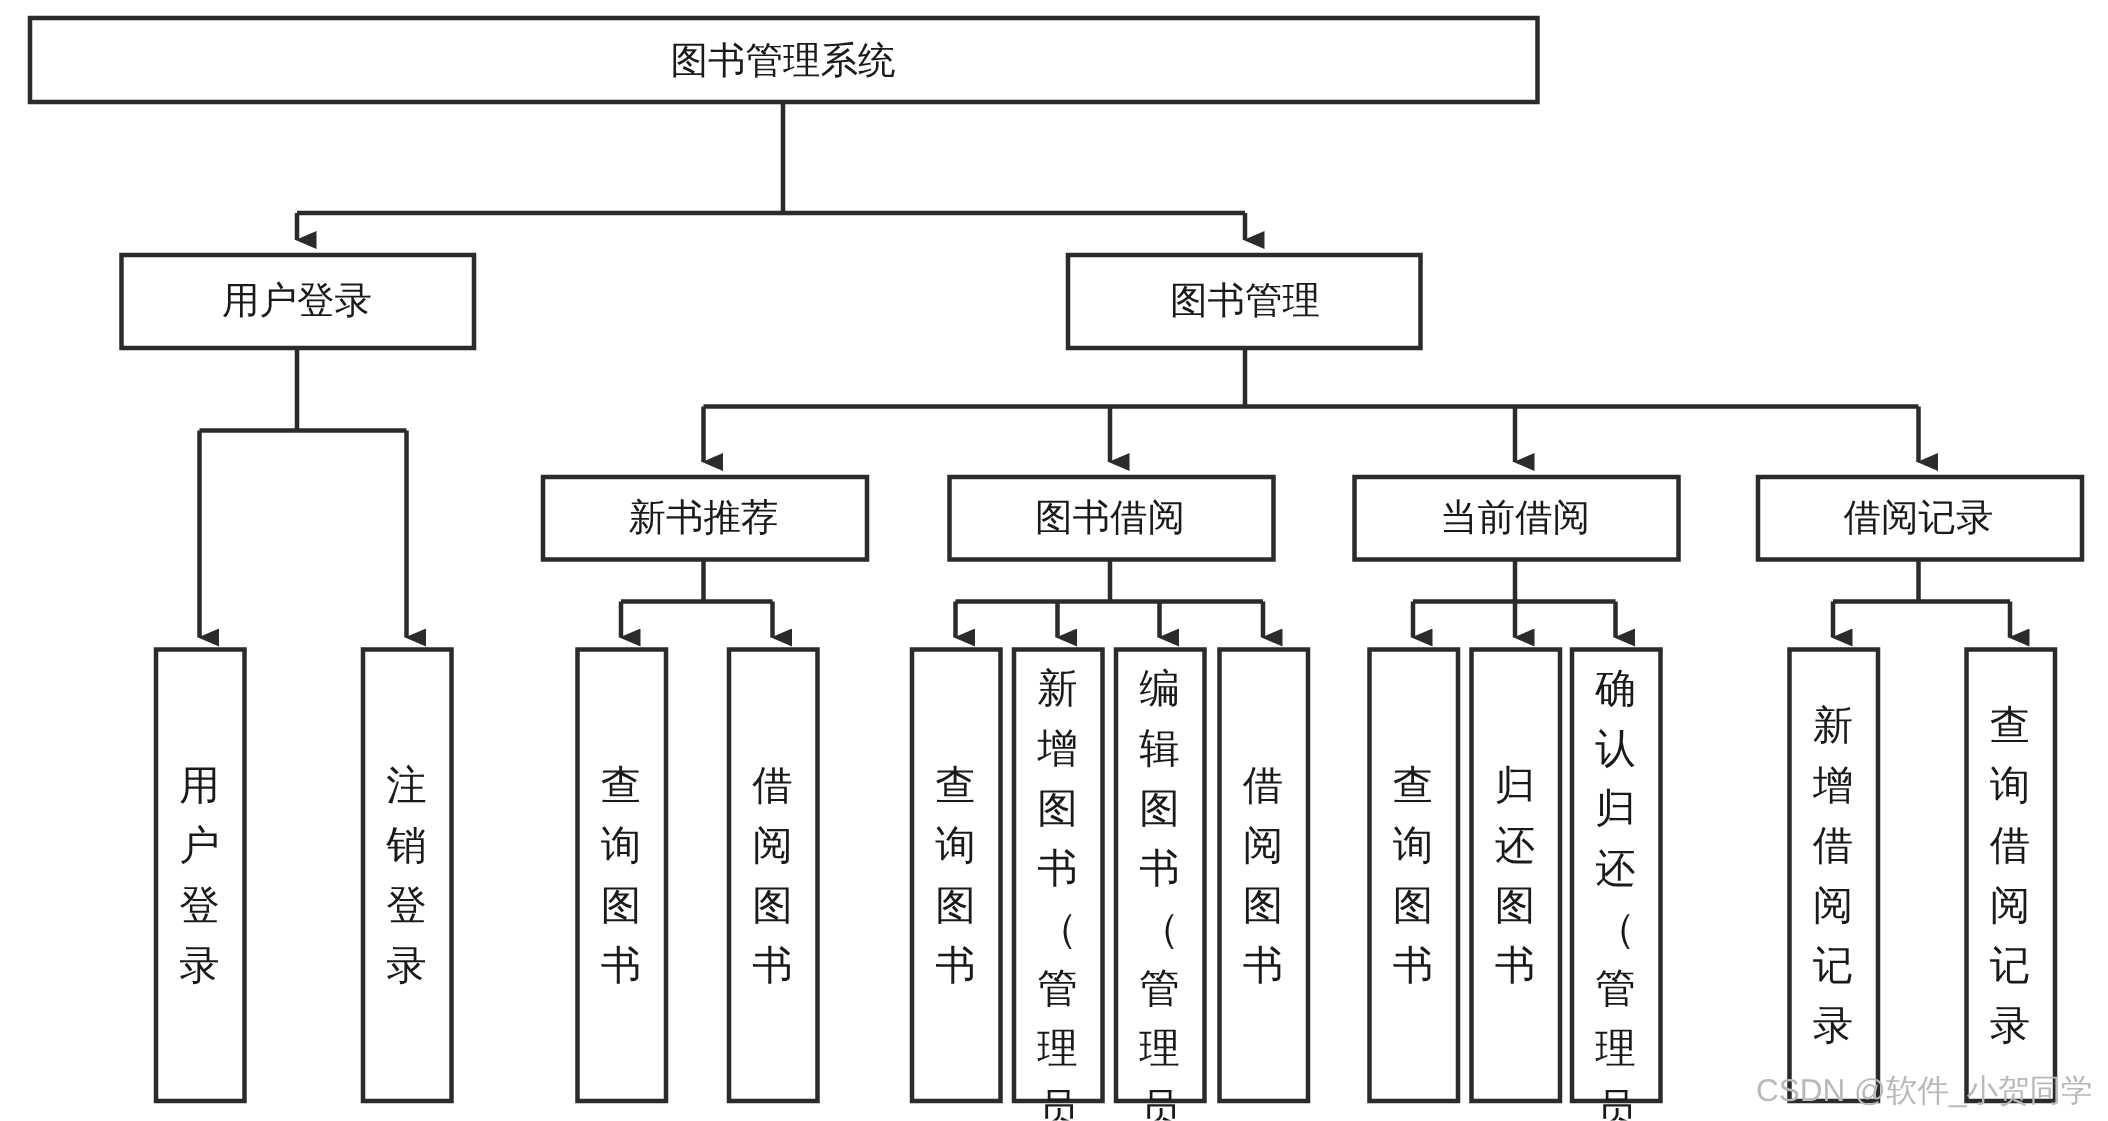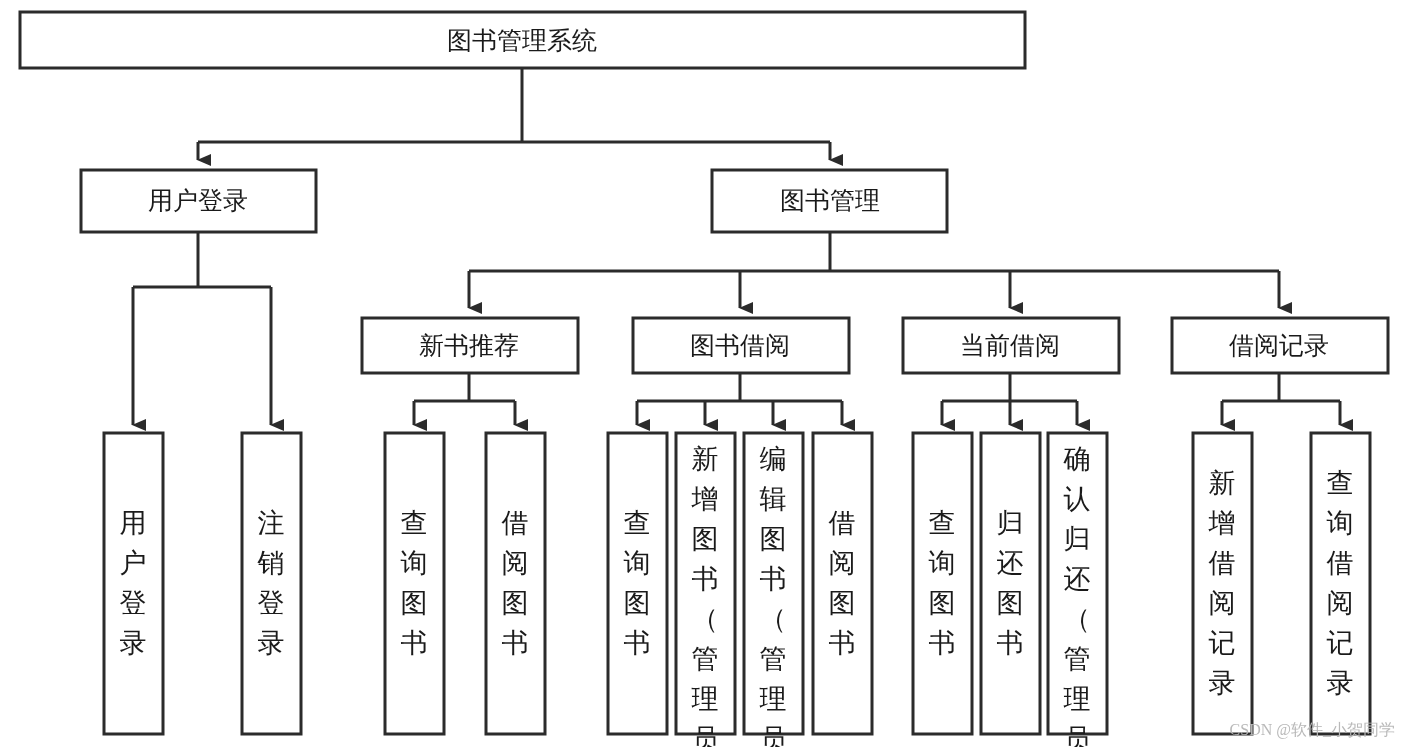--- a/index.html
+++ b/index.html
@@ -41,22 +41,22 @@
     fill: none;
   }
   .arrowhead {
     fill: #2b2b2b;
     stroke: none;
   }
   .watermark {
     position: absolute;
     right: 10px;
     bottom: 6px;
-    font-family: Liberation Serif, serif;
-    font-size: 16px;
+    font-family: Liberation Sans, sans-serif;
+    font-size: 21px;
     color: #b9b9b9;
     white-space: nowrap;
     user-select: none;
   }
 </style>
 </head>
 <body>
 
 <svg id="diagram" viewBox="0 0 1405 747">
   <defs>

